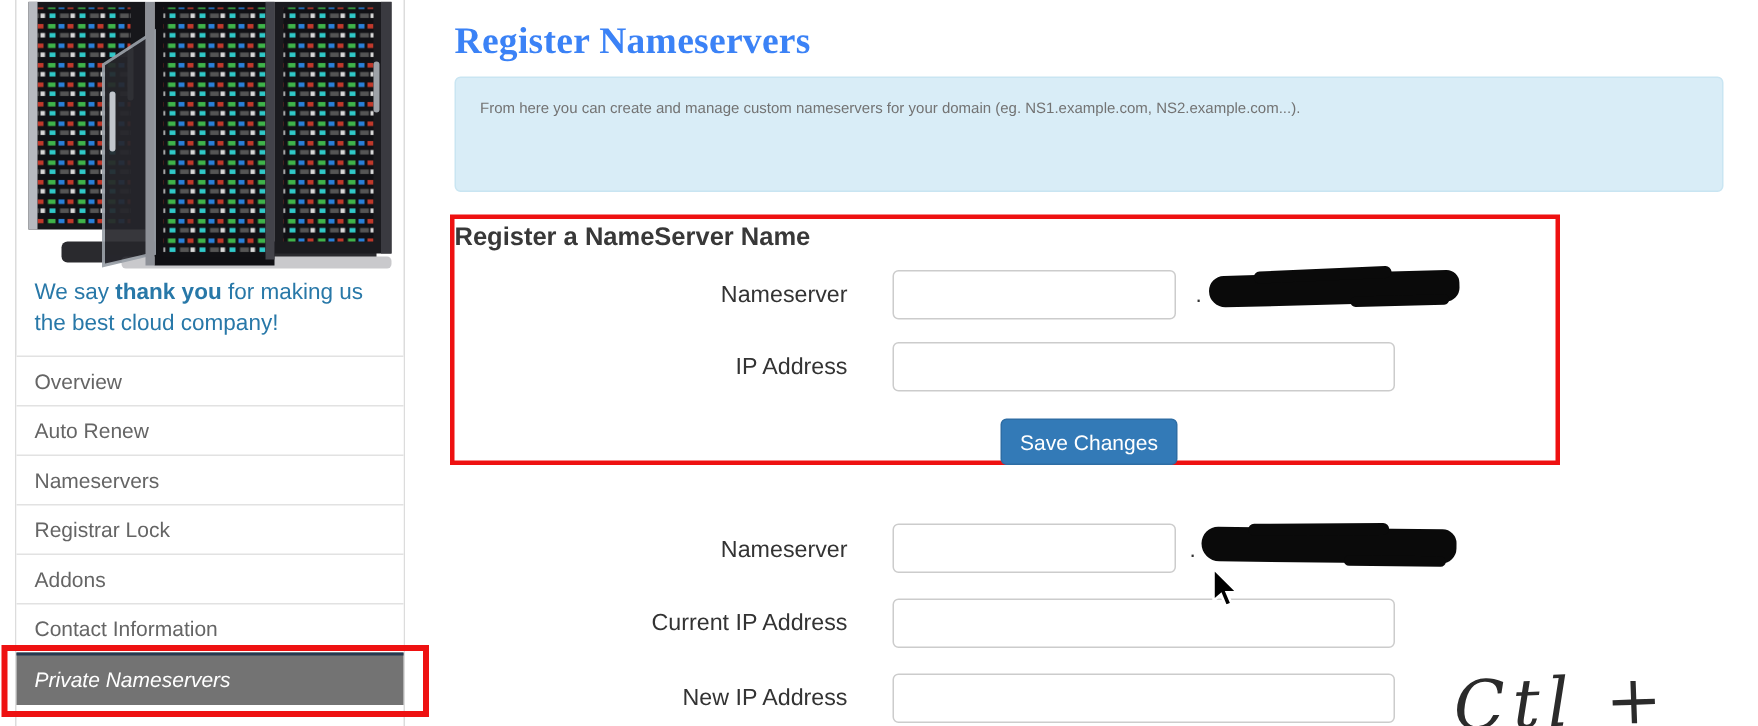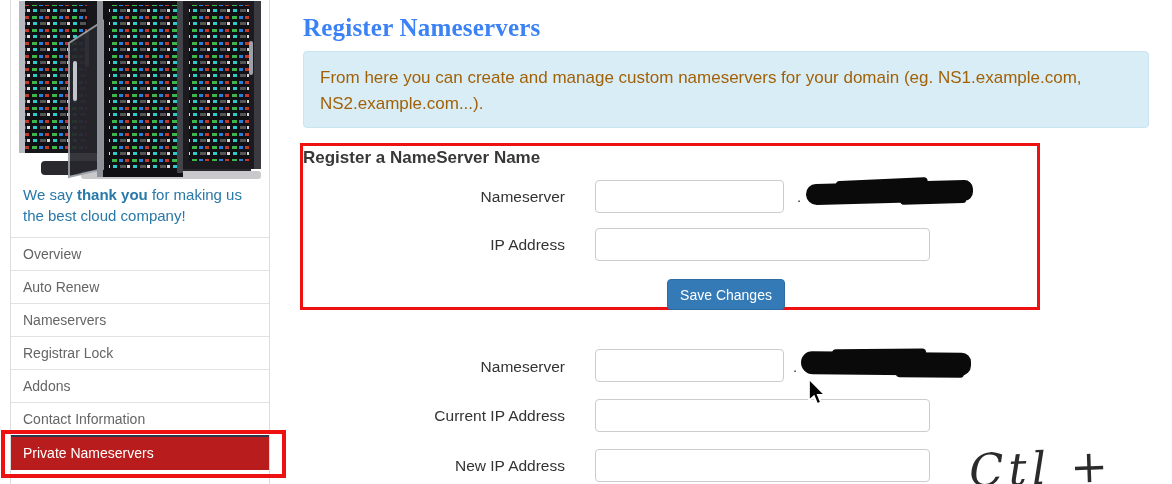--- a/index.html
+++ b/index.html
@@ -9,32 +9,32 @@
   
   .sidebar { position:absolute; left:10px; top:-20px; width:260px; height:560px;
              border:1px solid #dcdcdc; background:#fff; }
   .server-art { position:absolute; top:20px; left:0; width:258px; height:182px; overflow:hidden; }
   .promo { position:absolute; top:204px; left:12px; width:236px;
            color:#2878a8; font-size:15px; line-height:1.38; }
   .promo b { }
   .menu { position:absolute; top:256px; left:0; width:258px; list-style:none; }
   .menu li { border-top:1px solid #e2e2e2; padding:8px 12px; font-size:14px;
              color:#656565; cursor:pointer; height:33px; line-height:17px; background:#fff; }
-  .menu li.active { background:#b91c1c; color:#fff; border-top:2px solid #26394f;
-                    position:relative; height:35px; }
+  .menu li.active { background:#737373; color:#fff; border-top:2px solid #26394f;
+                    position:relative; height:35px;font-style:italic; }
   .annotation-outline { position:absolute; left:-10px; right:-17px; top:-7px; bottom:-8px;
                         border:4px solid #ee1111; pointer-events:none; }
 
   
   .main { position:absolute; left:300px; top:0; width:860px; height:484px; }
   .page-heading { position:absolute; left:3px; top:14px; font-size:25px; font-weight:bold;
                   color:#3b82f6; letter-spacing:.2px;font-family:Liberation Serif, serif; }
   .alert-info { position:absolute; left:3px; top:51px; width:846px; height:77px;
                 background:#d9edf7; border:1px solid #c9e5f2; border-radius:4px;
-                color:#a16207; font-size:17px; line-height:1.55; padding:13px 16px; }
+                color:#737373; font-size:10px; line-height:1.55; padding:13px 16px; }
 
   .annotation-box { position:absolute; border:3px solid #ee1111; pointer-events:none; }
   .annotation-box.sec1 { left:0; top:143px; width:740px; height:167px; }
 
   .section-heading { position:absolute; left:3px; font-size:17px; font-weight:bold; color:#383838; }
   .sec1-title { top:148px; }
   .sec2-title { top:320px; }
 
   .flabel { position:absolute; left:3px; width:262px; text-align:right; font-size:15.5px;
             font-weight:normal; color:#333; height:33px; line-height:33px; }

